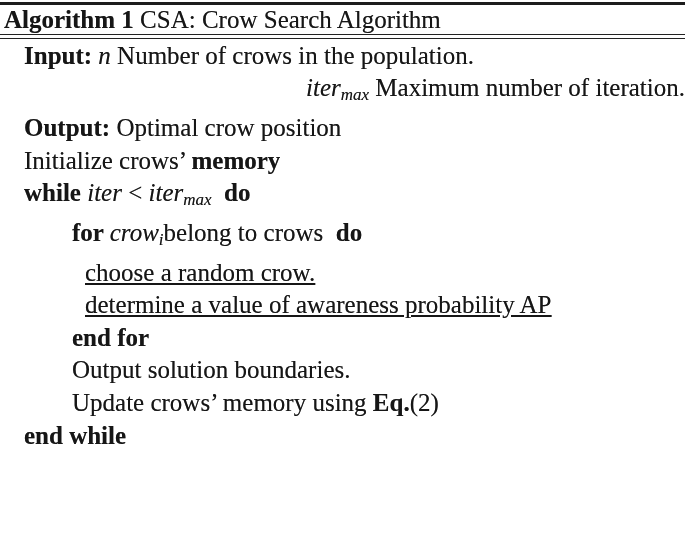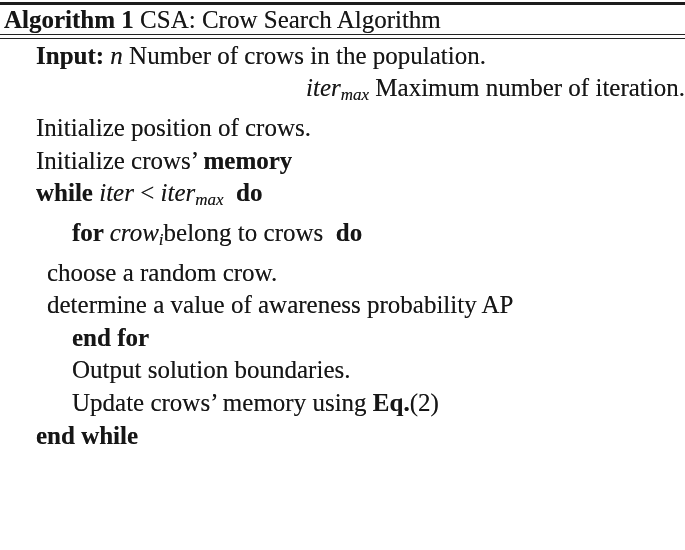--- a/index.html
+++ b/index.html
@@ -34,23 +34,23 @@
   }
   .algo-body {
     padding-top: 1px;
   }
   .algo-line {
     font-size: 25px;
     line-height: 32.6px;
     white-space: pre;
     text-shadow: 0 0 0.6px rgba(22,22,22,0.55);
   }
-  .indent-0 { padding-left: 36px; }
+  .indent-0 { padding-left: 24px; }
   .indent-1 { padding-left: 72px; }
-  .indent-2 { padding-left: 47px; }
+  .indent-2 { padding-left: 85px; text-decoration: underline; }
   .hang { padding-left: 8px; text-align: right; }
   .seg-r { font-style: normal; font-weight: normal; }
   .seg-b { font-weight: bold; }
   .seg-i { font-style: italic; }
   .seg-sub {
     font-size: 68%;
     vertical-align: -0.24em;
   }
   .seg-subi {
     font-size: 68%;
@@ -61,21 +61,21 @@
 </head>
 <body>
 
 <div class="page">
   <div class="rule-top"></div>
   <div class="algo-title"><span class="seg-b">Algorithm 1</span><span class="seg-r"> CSA: Crow Search Algorithm</span></div>
   <div class="rule-double"></div>
   <div class="algo-body">
       <div class="algo-line indent-0"><span class="seg-b">Input: </span><span class="seg-i">n</span><span class="seg-r"> Number of crows in the population.</span></div>
       <div class="algo-line indent-0 hang"><span class="seg-i">iter</span><span class="seg-subi">max</span><span class="seg-r"> Maximum number of iteration.</span></div>
-      <div class="algo-line indent-0"><span class="seg-r">Initialize position of crows.</span></div>
+      <div class="algo-line indent-0"><span class="seg-b">Output: </span><span class="seg-r">Optimal crow position</span></div>
       <div class="algo-line indent-0"><span class="seg-r">Initialize crows’ </span><span class="seg-b">memory</span></div>
       <div class="algo-line indent-0"><span class="seg-b">while </span><span class="seg-i">iter</span><span class="seg-r"> &lt; </span><span class="seg-i">iter</span><span class="seg-subi">max</span><span class="seg-r">  </span><span class="seg-b">do</span></div>
       <div class="algo-line indent-1"><span class="seg-b">for </span><span class="seg-i">crow</span><span class="seg-subi">i</span><span class="seg-r">belong to crows  </span><span class="seg-b">do</span></div>
       <div class="algo-line indent-2"><span class="seg-r">choose a random crow.</span></div>
       <div class="algo-line indent-2"><span class="seg-r">determine a value of awareness probability AP</span></div>
       <div class="algo-line indent-1"><span class="seg-b">end for</span></div>
       <div class="algo-line indent-1"><span class="seg-r">Output solution boundaries.</span></div>
       <div class="algo-line indent-1"><span class="seg-r">Update crows’ memory using </span><span class="seg-b">Eq.</span><span class="seg-r">(2)</span></div>
       <div class="algo-line indent-0"><span class="seg-b">end while</span></div>
     </div>

